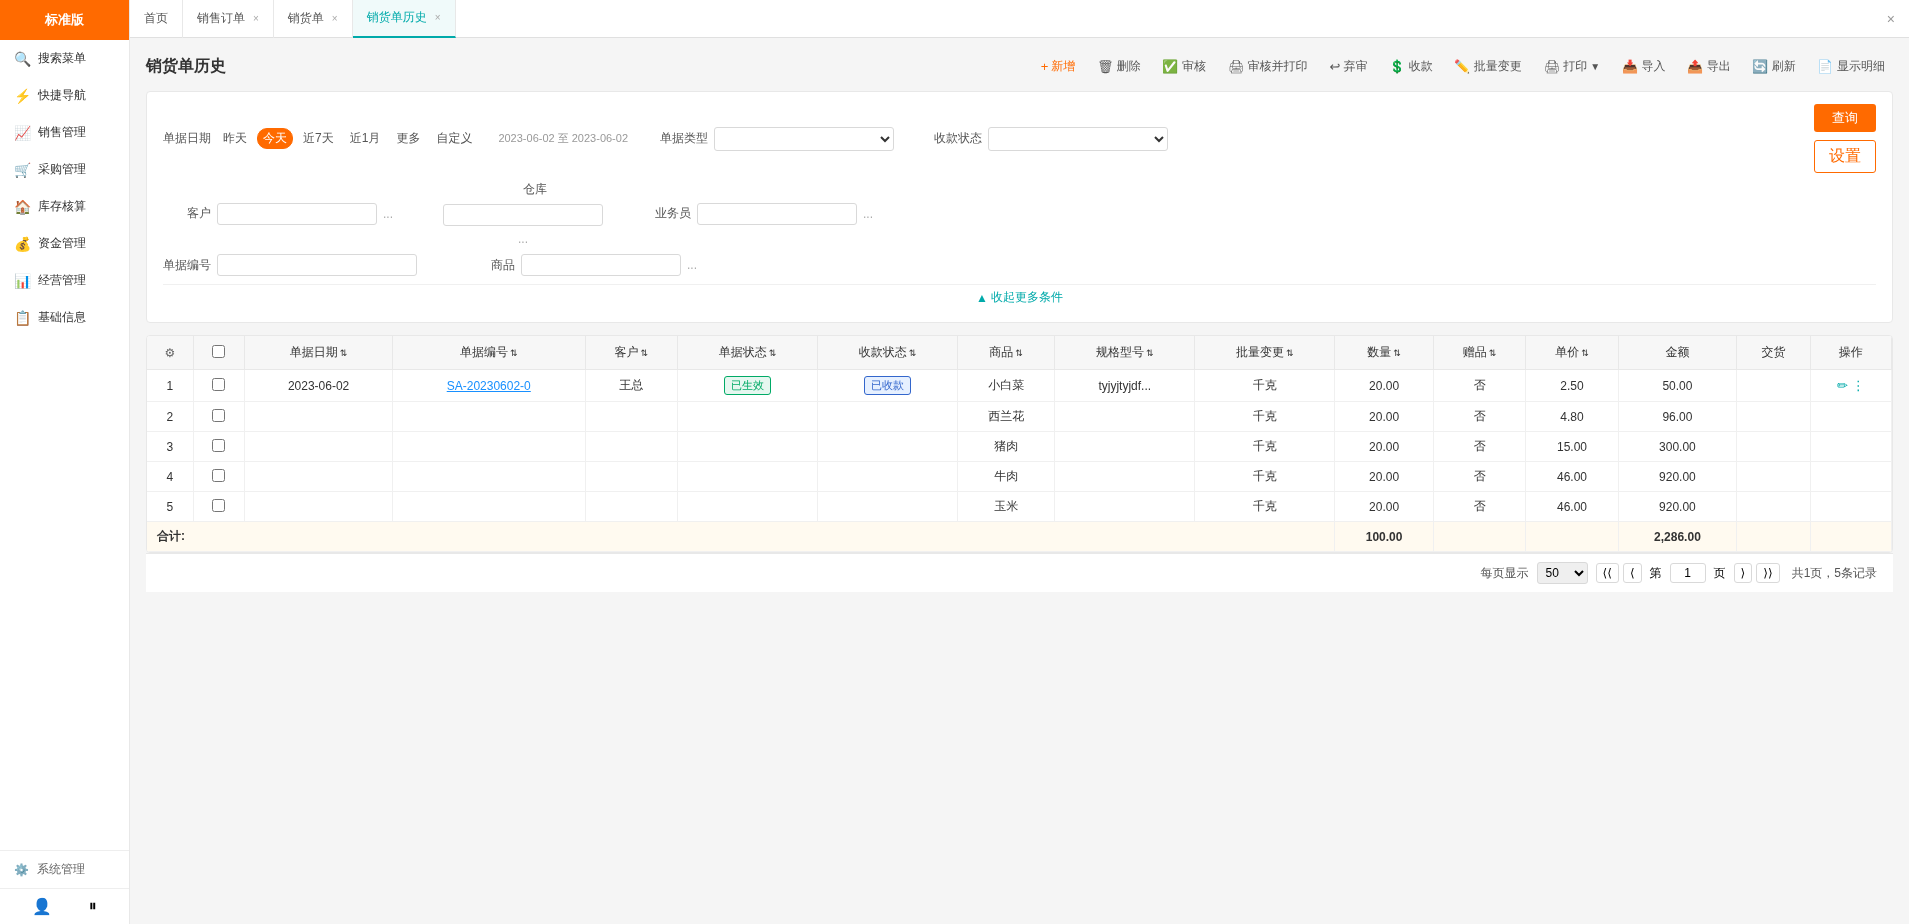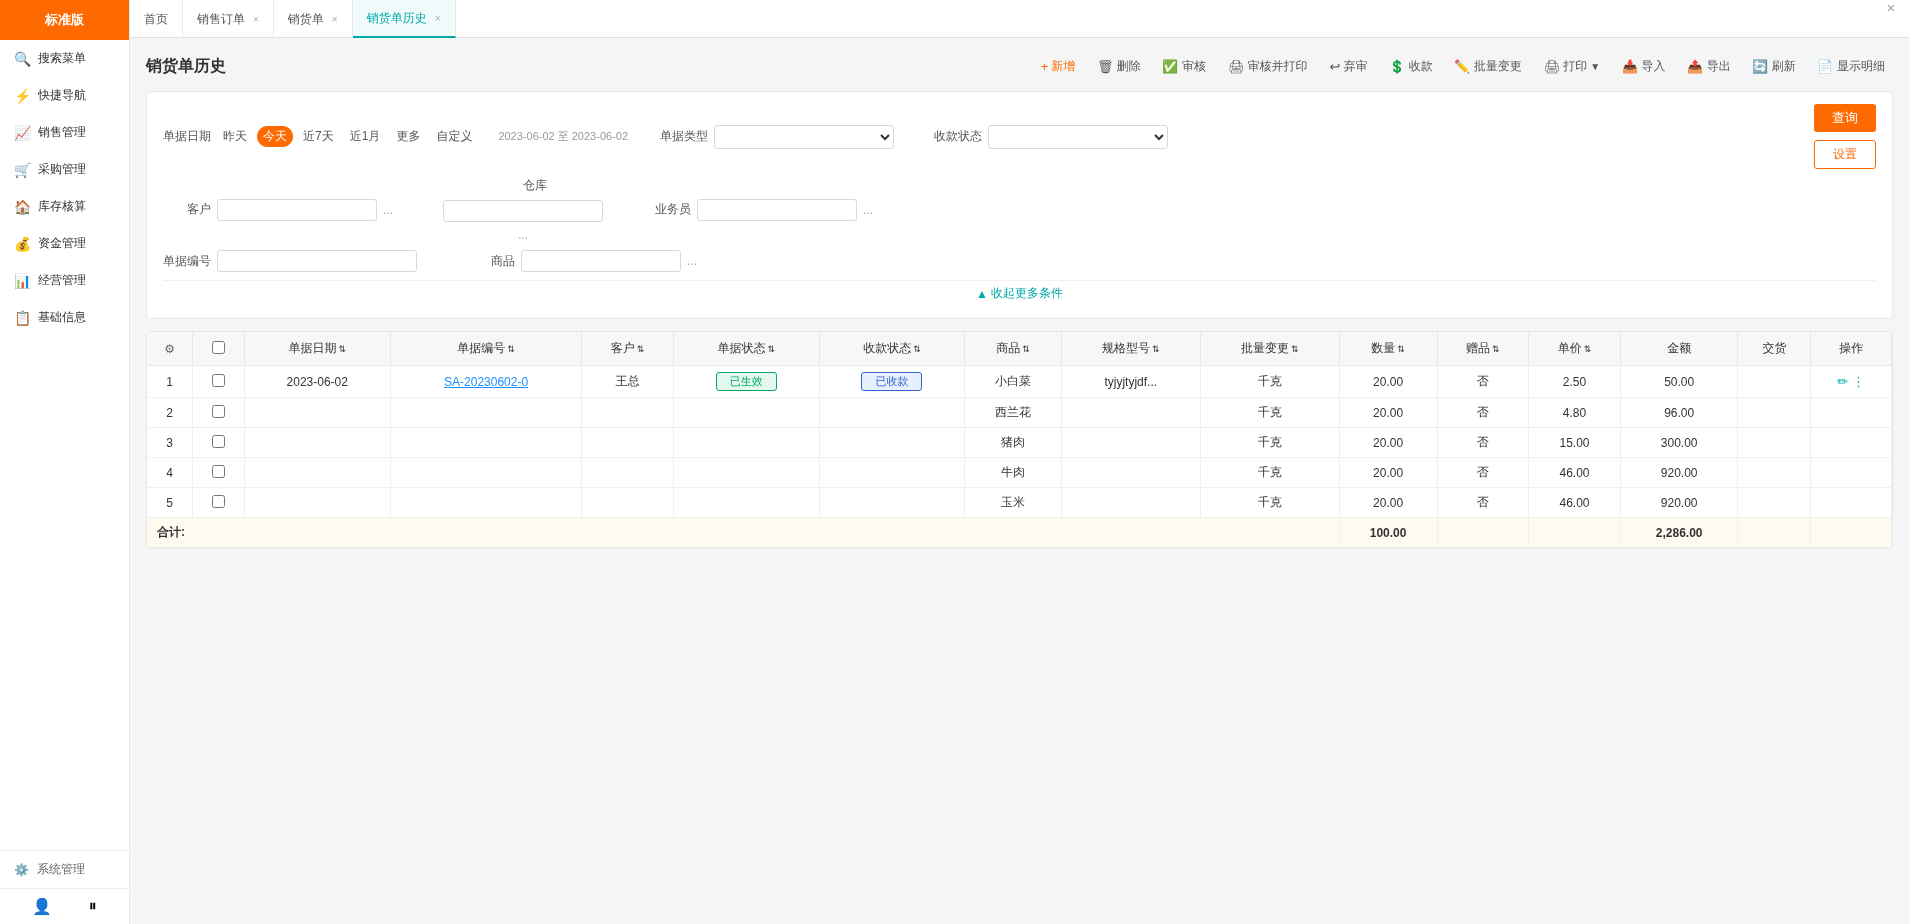--- a/index.html
+++ b/index.html
@@ -10,21 +10,21 @@
     .sidebar-logo { background: #ff6a00; height: 40px; display: flex; align-items: center; justify-content: center; color: #fff; font-size: 13px; font-weight: bold; }
     .sidebar-item { display: flex; align-items: center; padding: 10px 14px; cursor: pointer; color: #333; font-size: 12px; gap: 8px; }
     .sidebar-item .icon { font-size: 14px; width: 16px; text-align: center; }
     .sidebar-bottom { margin-top: auto; border-top: 1px solid #eee; }
     .sidebar-bottom-item { display: flex; align-items: center; padding: 10px 14px; cursor: pointer; color: #666; font-size: 12px; gap: 8px; }
 
     
     .main { flex: 1; display: flex; flex-direction: column; overflow: hidden; }
 
     
-    .tabbar { background: #fff; border-bottom: 1px solid #e0e0e0; display: flex; align-items: flex-start; height: 38px; padding: 0 0; position: relative; }
+    .tabbar { background: #fff; border-bottom: 1px solid #e0e0e0; display: flex; align-items: center; height: 38px; padding: 0 0; position: relative; }
     .tab { display: flex; align-items: center; height: 38px; padding: 0 14px; font-size: 12px; color: #555; cursor: pointer; border-right: 1px solid #e8e8e8; gap: 5px; white-space: nowrap; }
     .tab.active { background: #f0fafa; color: #00aaaa; border-bottom: 2px solid #00aaaa; }
     .tab .close { color: #aaa; font-size: 10px; margin-left: 3px; }
     .tabbar-close { margin-left: auto; padding: 0 14px; color: #999; cursor: pointer; font-size: 14px; }
 
     
     .content { flex: 1; overflow-y: auto; padding: 16px; background: #f5f5f5; }
 
     
     .page-header { display: flex; align-items: center; justify-content: space-between; margin-bottom: 12px; }
@@ -41,30 +41,30 @@
     .filter-label { color: #555; white-space: nowrap; font-size: 12px; min-width: 48px; text-align: right; }
     .filter-input { border: 1px solid #d9d9d9; border-radius: 3px; padding: 3px 8px; font-size: 12px; color: #333; width: 160px; outline: none; }
     .filter-select { border: 1px solid #d9d9d9; border-radius: 3px; padding: 3px 8px; font-size: 12px; color: #333; width: 180px; outline: none; background: #fff; }
     .date-shortcuts { display: flex; align-items: center; gap: 4px; }
     .date-btn { padding: 1px 5px; border-radius: 3px; cursor: pointer; font-size: 12px; color: #555; border: 1px solid transparent; }
     .date-btn.active { background: #ff6a00; color: #fff; border-color: #ff6a00; border-radius: 10px; }
     .date-range { font-size: 11px; color: #999; }
     .filter-more { display: flex; align-items: center; justify-content: center; padding: 4px 0; cursor: pointer; color: #00aaaa; font-size: 12px; gap: 3px; border-top: 1px solid #f0f0f0; margin-top: 4px; }
     .filter-ellipsis { color: #aaa; cursor: pointer; }
     .search-btn { background: #ff6a00; color: #fff; border: none; border-radius: 3px; padding: 5px 18px; font-size: 13px; cursor: pointer; }
-    .set-btn { background: #fff; color: #ff6a00; border: 1px solid #ff6a00; border-radius: 3px; padding: 5px 12px; font-size: 12px; cursor: pointer; margin-top: 4px; }
+    .set-btn { background: #fff; color: #ff6a00; border: 1px solid #ff6a00; border-radius: 3px; padding: 5px 12px; font-size: 16px; cursor: pointer; margin-top: 4px; }
 
     
     .table-wrap { background: #fff; border: 1px solid #e8e8e8; border-radius: 4px; overflow: auto; }
     table { width: 100%; border-collapse: collapse; font-size: 12px; }
     thead tr { background: #f7f7f7; }
     th { padding: 8px 6px; text-align: center; color: #333; font-weight: normal; border-bottom: 1px solid #e8e8e8; border-right: 1px solid #e8e8e8; white-space: nowrap; }
     td { padding: 6px 6px; text-align: center; border-bottom: 1px solid #f0f0f0; border-right: 1px solid #f0f0f0; color: #333; white-space: nowrap; }
     .th-sortable { display: flex; align-items: center; justify-content: center; gap: 2px; cursor: pointer; }
-    .badge { display: inline-block; padding: 1px 13px; border-radius: 3px; font-size: 11px; }
+    .badge { display: inline-block; padding: 1px 6px; border-radius: 3px; font-size: 11px; }
     .badge-green { background: #e6f7f0; color: #00aa66; border: 1px solid #00aa66; }
     .badge-blue { background: #e6f0ff; color: #3366cc; border: 1px solid #3366cc; }
     .link-text { color: #1890ff; cursor: pointer; text-decoration: underline; }
     .settings-icon { cursor: pointer; color: #666; }
     .action-btns { display: flex; align-items: center; justify-content: center; gap: 4px; }
     .action-btn { color: #00aaaa; cursor: pointer; font-size: 13px; }
 
     
     .pagination { display: flex; align-items: center; justify-content: flex-end; gap: 8px; padding: 8px 16px; background: #fff; border-top: 1px solid #e8e8e8; font-size: 12px; }
     .page-size-label { color: #555; }
@@ -472,14 +472,31 @@
             <td style="background:#fffaf0;"></td>
             <td style="background:#fffaf0;"></td>
             <td style="background:#fffaf0;font-weight:bold;">2,286.00</td>
             <td style="background:#fffaf0;"></td>
             <td style="background:#fffaf0;"></td>
           </tr>
         </tfoot>
       </table>
     </div>
 
+    <div class="pagination">
+      <span class="page-size-label">每页显示</span>
+      <select class="page-size-select">
+        <option value="50">50</option>
+        <option value="100">100</option>
+      </select>
+      <div class="page-nav">
+        <button class="page-nav-btn">⟨⟨</button>
+        <button class="page-nav-btn">⟨</button>
+        <span style="margin:0 4px;">第</span>
+        <input class="page-input" type="text" value="1" style="">
+        <span style="margin:0 4px;">页</span>
+        <button class="page-nav-btn">⟩</button>
+        <button class="page-nav-btn">⟩⟩</button>
+        <span class="page-info" style="margin-left:8px;">共1页，5条记录</span>
+      </div>
+    </div>
   </div>
 </div>
 
 </body></html>

